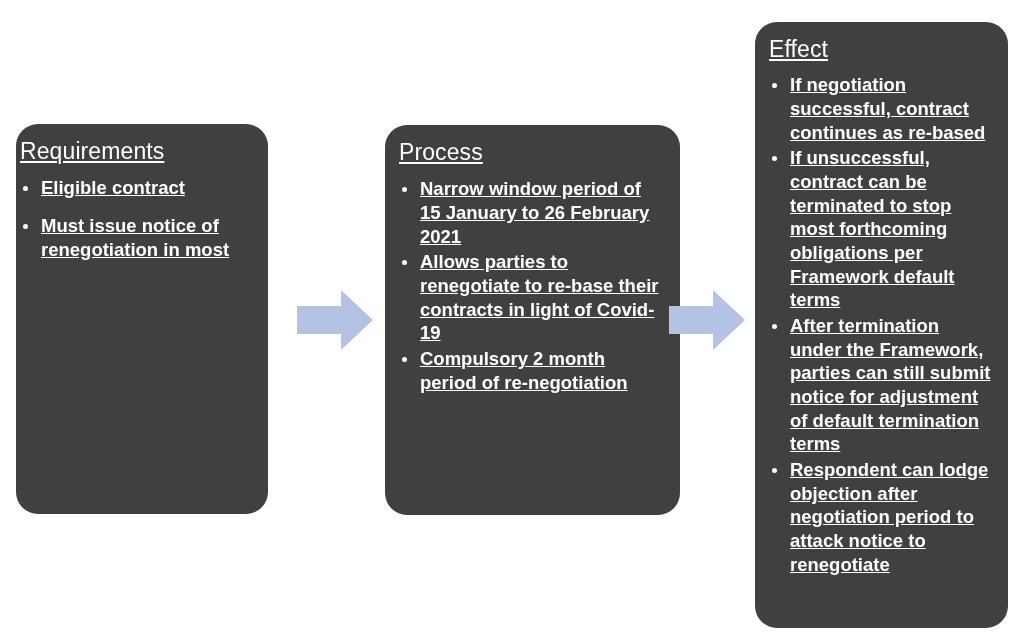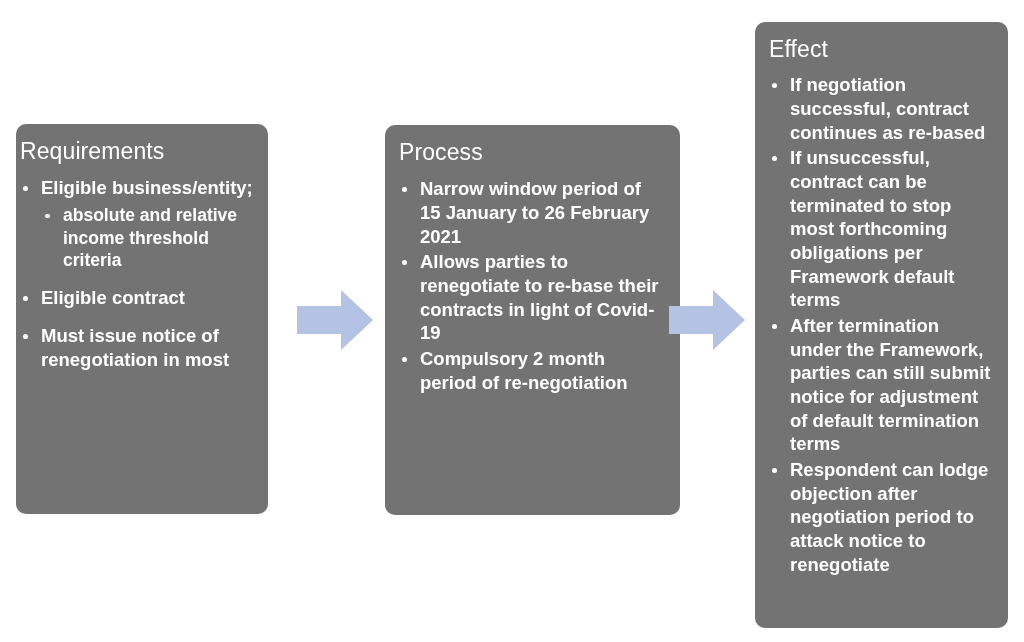--- a/index.html
+++ b/index.html
@@ -19,25 +19,26 @@
   .canvas {
     position: relative;
     width: 1024px;
     height: 642px;
     background: #ffffff;
   }
 
   
   .box {
     position: absolute;
-    background: #737373;
-    border-radius: 10px;
+    background: #404040;
+    border-radius: 22px;
     box-sizing: border-box;
     color: #ffffff;
     overflow: hidden;
+    text-decoration: underline;
   }
 
   .box-title {
     font-size: 23px;
     font-weight: 400;
     line-height: 1.1;
     color: #ffffff;
     letter-spacing: 0.1px;
     margin: 0;
     padding: 0;
@@ -140,30 +141,20 @@
 </head>
 <body>
 
 <div class="canvas">
 
   <div class="box" id="box-requirements">
     <div class="box-title">Requirements</div>
     <ul class="bullet-list">
       <li class="bullet-item">
         <span class="bullet-dot"></span>
-        <span class="bullet-text">Eligible business/entity;</span>
-        <ul class="sub-list">
-          <li class="sub-item">
-            <span class="bullet-dot"></span>
-            <span class="bullet-text">absolute and relative income threshold criteria</span>
-          </li>
-        </ul>
-      </li>
-      <li class="bullet-item">
-        <span class="bullet-dot"></span>
         <span class="bullet-text">Eligible contract</span>
       </li>
       <li class="bullet-item">
         <span class="bullet-dot"></span>
         <span class="bullet-text">Must issue notice of renegotiation in most</span>
       </li>
     </ul>
   </div>
 
   <div class="arrow" id="arrow-1">

